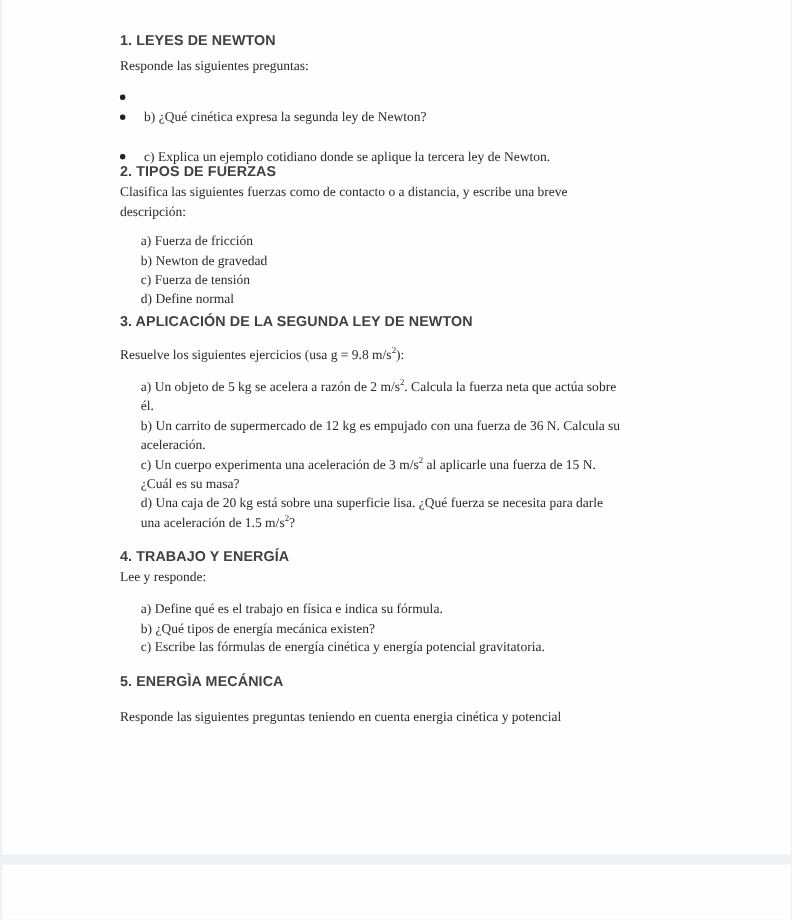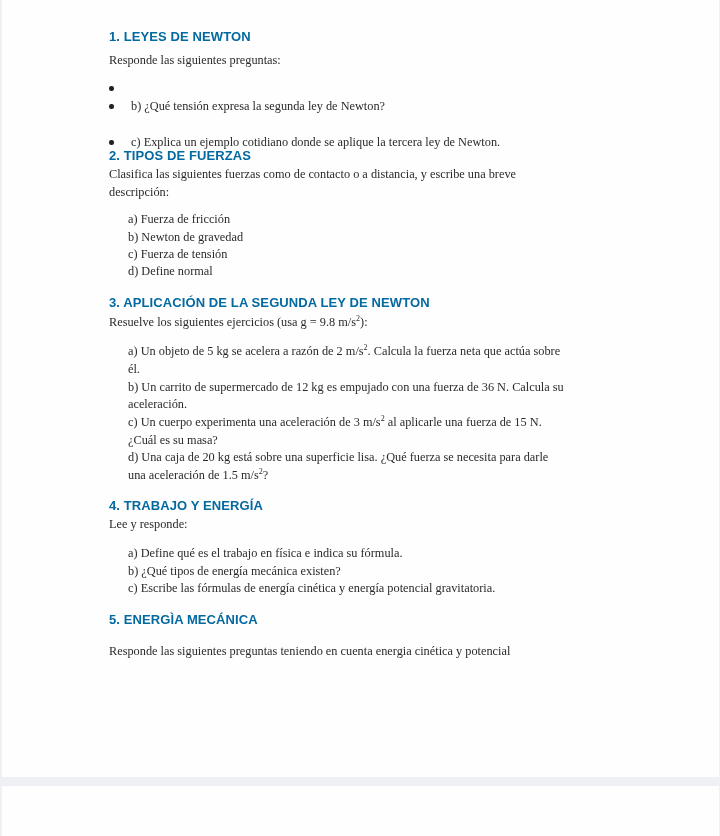--- a/index.html
+++ b/index.html
@@ -36,21 +36,21 @@
       left: 107px;
       top: 0;
       width: 520px;
     }
     .heading {
       position: absolute;
       left: 0;
       font-family: "Liberation Sans", "DejaVu Sans", sans-serif;
       font-size: 13px;
       font-weight: bold;
-      color: #0369a1;
+      color: #404040;
       letter-spacing: 0.1px;
       white-space: nowrap;
     }
     .para {
       position: absolute;
       left: 0;
       font-size: 12.3px;
       line-height: 17px;
       white-space: nowrap;
     }
@@ -91,37 +91,37 @@
   <div class="content">
 
     <div class="heading" style="top:29px;">1. LEYES DE NEWTON</div>
     <div class="para" style="top:52px;">Responde las siguientes preguntas:</div>
 
     <div class="item bullet-item" style="top:80px; width:520px; height:17px;">
       <span class="dot"></span>
     </div>
     <div class="item bullet-item" style="top:98px; width:520px; height:17px;">
       <span class="dot"></span>
-      <span class="txt">b) ¿Qué tensión expresa la segunda ley de Newton?</span>
+      <span class="txt">b) ¿Qué cinética expresa la segunda ley de Newton?</span>
     </div>
     <div class="item bullet-item" style="top:134px; width:520px; height:17px;">
       <span class="dot"></span>
       <span class="txt">c) Explica un ejemplo cotidiano donde se aplique la tercera ley de Newton.</span>
     </div>
 
     <div class="heading" style="top:148px;">2. TIPOS DE FUERZAS</div>
     <div class="para" style="top:166px;">Clasifica las siguientes fuerzas como de contacto o a distancia, y escribe una breve</div>
     <div class="para" style="top:184px;">descripción:</div>
 
     <div class="item indent" style="top:211px;">a) Fuerza de fricción</div>
     <div class="item indent" style="top:229px;">b) Newton de gravedad</div>
     <div class="item indent" style="top:246px;">c) Fuerza de tensión</div>
     <div class="item indent" style="top:263px;">d) Define normal</div>
 
-    <div class="heading" style="top:295px;">3. APLICACIÓN DE LA SEGUNDA LEY DE NEWTON</div>
+    <div class="heading" style="top:284px;">3. APLICACIÓN DE LA SEGUNDA LEY DE NEWTON</div>
     <div class="para" style="top:314px;"><span>Resuelve los siguientes ejercicios (usa g = 9.8 m/s</span><sup>2</sup><span>):</span></div>
 
     <div class="item indent" style="top:343px;"><span>a) Un objeto de 5 kg se acelera a razón de 2 m/s</span><sup>2</sup><span>. Calcula la fuerza neta que actúa sobre</span></div>
     <div class="item indent" style="top:361px;">él.</div>
 
     <div class="item indent" style="top:379px;">b) Un carrito de supermercado de 12 kg es empujado con una fuerza de 36 N. Calcula su</div>
     <div class="item indent" style="top:396px;">aceleración.</div>
 
     <div class="item indent" style="top:414px;"><span>c) Un cuerpo experimenta una aceleración de 3 m/s</span><sup>2</sup><span> al aplicarle una fuerza de 15 N.</span></div>
     <div class="item indent" style="top:432px;">¿Cuál es su masa?</div>

